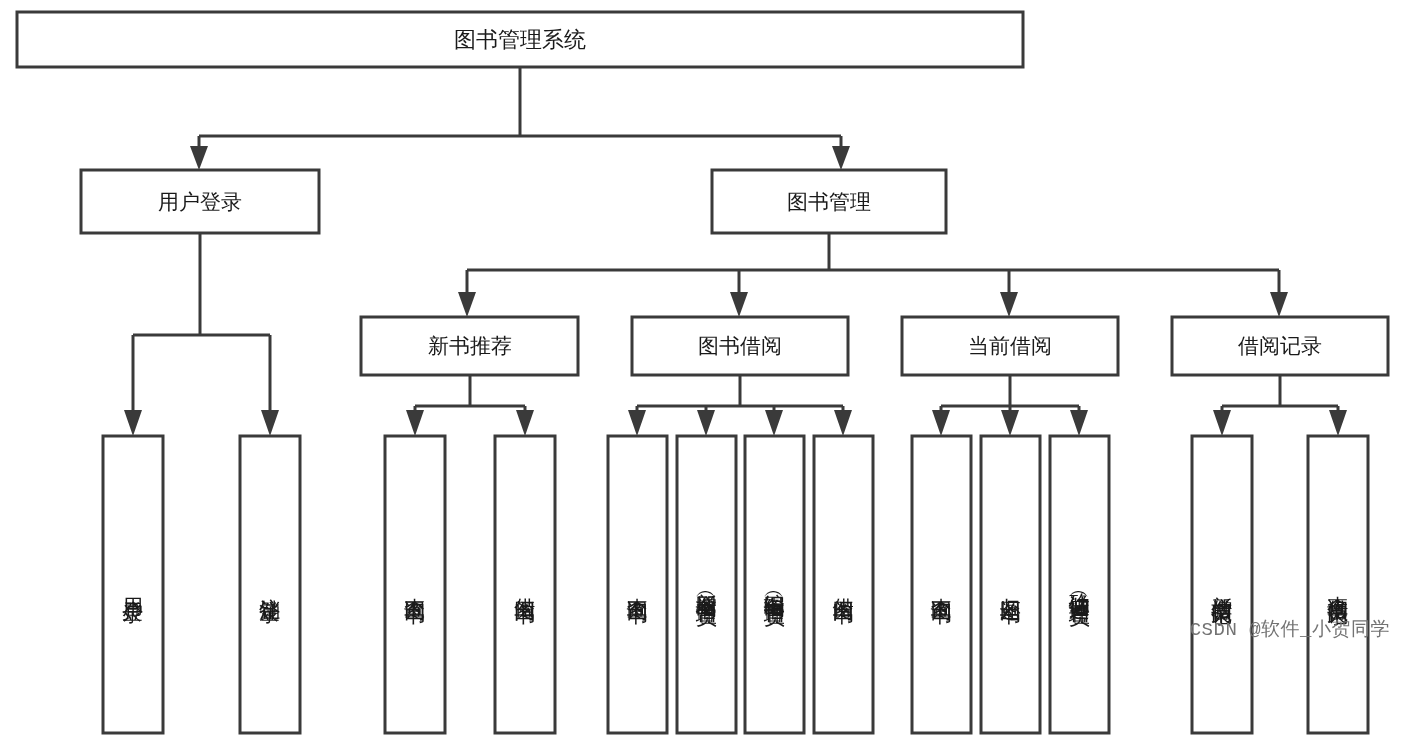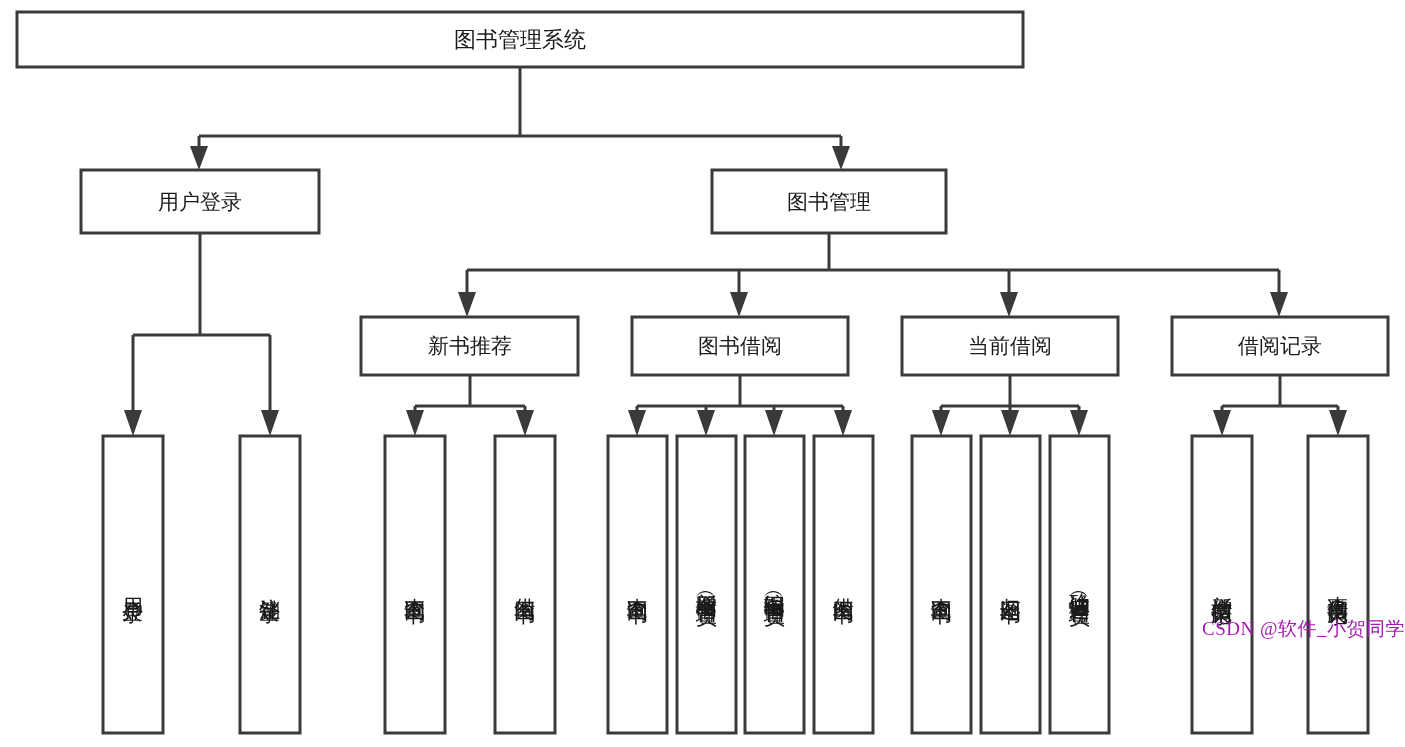--- a/index.html
+++ b/index.html
@@ -65,25 +65,25 @@
     font-family: "Liberation Sans", "DejaVu Sans", sans-serif;
     font-size: 21px;
     line-height: 1.32;
     letter-spacing: 2px;
     color: #1a1a1a;
     white-space: nowrap;
     text-align: center;
   }
   .watermark {
     position: absolute;
-    right: 0;
+    right: 15px;
     bottom: 6px;
-    font-family: Liberation Serif, serif;
+    font-family: Liberation Mono, monospace;
     font-size: 19px;
-    color: #a21caf;
+    color: #737373;
     white-space: nowrap;
     letter-spacing: 0.5px;
   }
 </style>
 </head>
 <body>
 
 <div id="diagram-root">
 
   <svg id="tree-svg" viewBox="0 0 1405 747">

